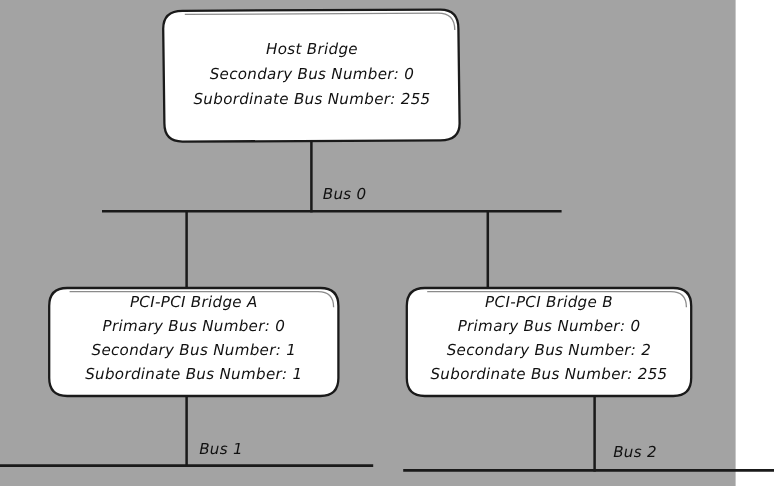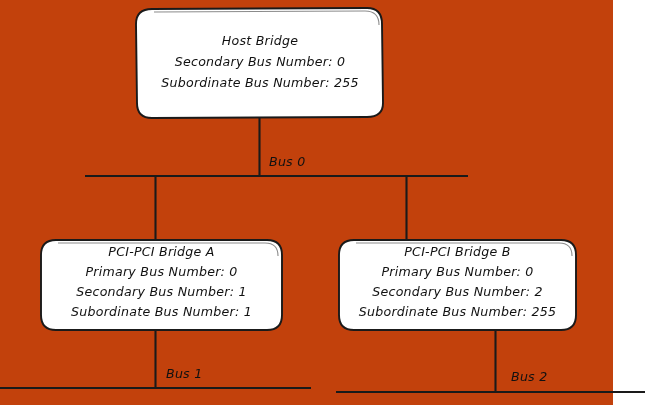--- a/index.html
+++ b/index.html
@@ -10,21 +10,21 @@
   body {
     width: 645px;
     height: 405px;
     overflow: hidden;
     font-family: "DejaVu Sans", sans-serif;
   }
   #diagram-root {
     position: relative;
     width: 613px;
     height: 405px;
-    background: #c2410c;
+    background: #a3a3a3;
   }
   svg.diagram-canvas {
     display: block;
     width: 645px;
     height: 405px;
   }
   .node-box {
     fill: #ffffff;
     stroke: #1a1a1a;
     stroke-width: 1.9;

